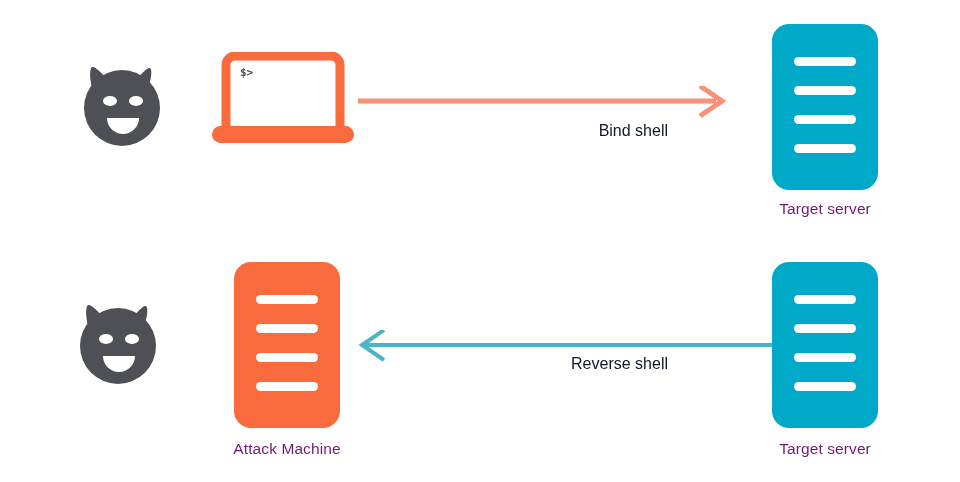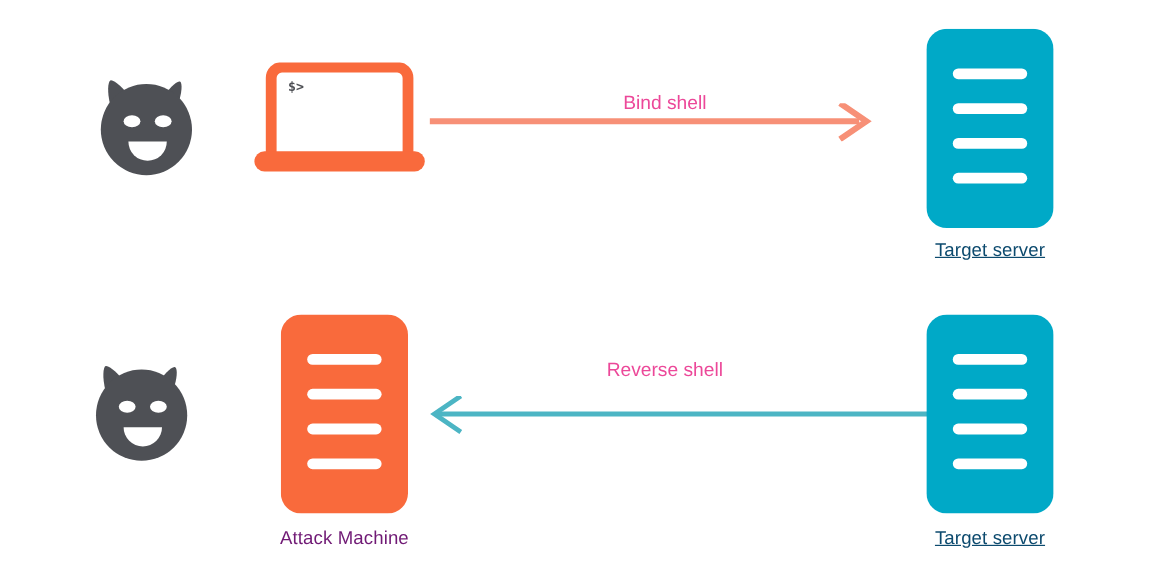--- a/index.html
+++ b/index.html
@@ -32,32 +32,33 @@
   .server svg{display:block;width:100%;height:100%;}
 
   
   .caption{
     position:absolute;
     font-size:15.5px;
     text-align:center;
     white-space:nowrap;
     letter-spacing:.1px;
   }
-  .caption-blue{color:#0c4a6e;text-decoration:underline;}
+  .caption-blue{color:#701a75;}
   .caption-red{color:#701a75;}
 
   
   .arrow{position:absolute;}
   .arrow svg{display:block;}
   .arrow-label{
     position:absolute;
     font-size:16px;
-    color:#ec4899;
+    color:#0f172a;
     white-space:nowrap;
-    text-align:center;
+    text-align:right;
+    margin-top:44px;
   }
 </style>
 </head>
 <body>
 
 <div id="stage">
 
   <div class="node hacker" style="left:76px;top:58px;">
     <svg viewBox="0 0 96 96" xmlns="http://www.w3.org/2000/svg">
       <path d="M16 30 C13 18 14 10 16 9 C19 8 27 16 32 22 Z" fill="#4e5055"></path>
@@ -117,21 +118,21 @@
     </svg>
   </div>
   <div class="caption caption-red" style="left:187px;top:440px;width:200px;">Attack Machine</div>
 
   <div class="arrow" style="left:358px;top:330px;">
     <svg width="418" height="32" viewBox="0 0 418 32" xmlns="http://www.w3.org/2000/svg">
       <line x1="6" y1="15" x2="416" y2="15" stroke="#4cb5c4" stroke-width="4"></line>
       <polyline points="26,0 4,15 26,30" fill="none" stroke="#4cb5c4" stroke-width="4" stroke-linecap="butt" stroke-linejoin="miter"></polyline>
     </svg>
   </div>
-  <div class="arrow-label" style="left:440px;top:300px;width:228px;">Reverse shell</div>
+  <div class="arrow-label" style="left:440px;top:311px;width:228px;">Reverse shell</div>
 
   <div class="node server" style="left:772px;top:262px;">
     <svg viewBox="0 0 106 166" xmlns="http://www.w3.org/2000/svg">
       <rect x="0" y="0" width="106" height="166" rx="17" ry="17" fill="#00a9c7"></rect>
       <rect x="22" y="33" width="62" height="9" rx="4.5" ry="4.5" fill="#ffffff"></rect>
       <rect x="22" y="62" width="62" height="9" rx="4.5" ry="4.5" fill="#ffffff"></rect>
       <rect x="22" y="91" width="62" height="9" rx="4.5" ry="4.5" fill="#ffffff"></rect>
       <rect x="22" y="120" width="62" height="9" rx="4.5" ry="4.5" fill="#ffffff"></rect>
     </svg>
   </div>

